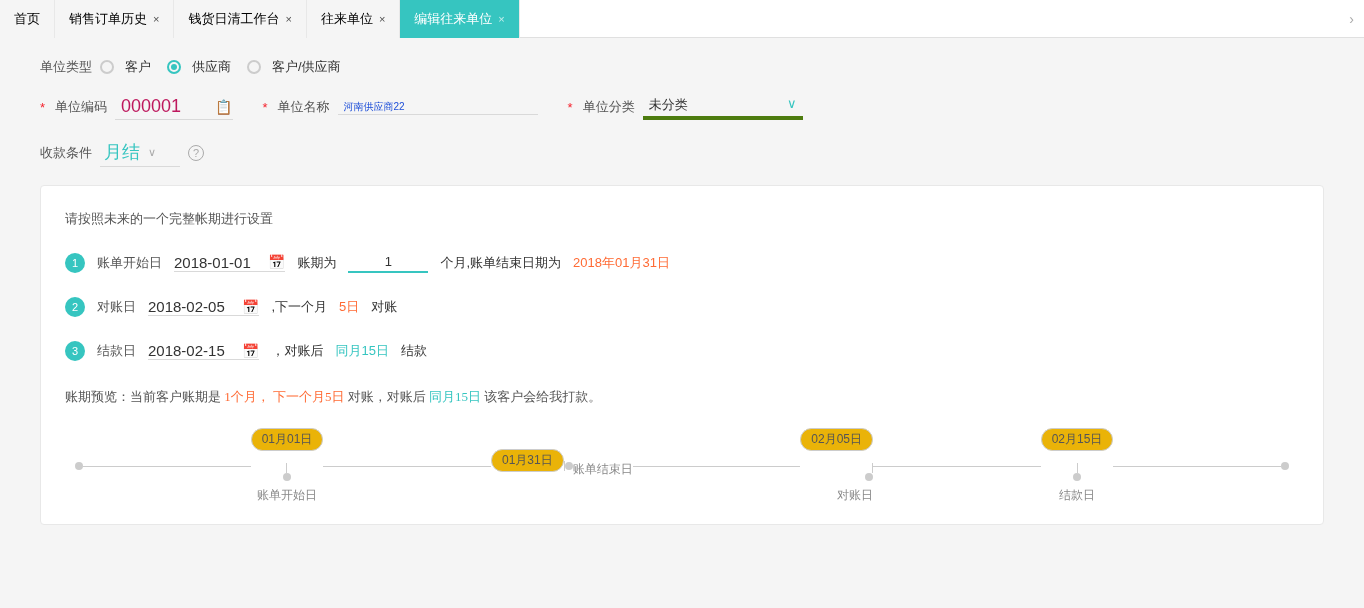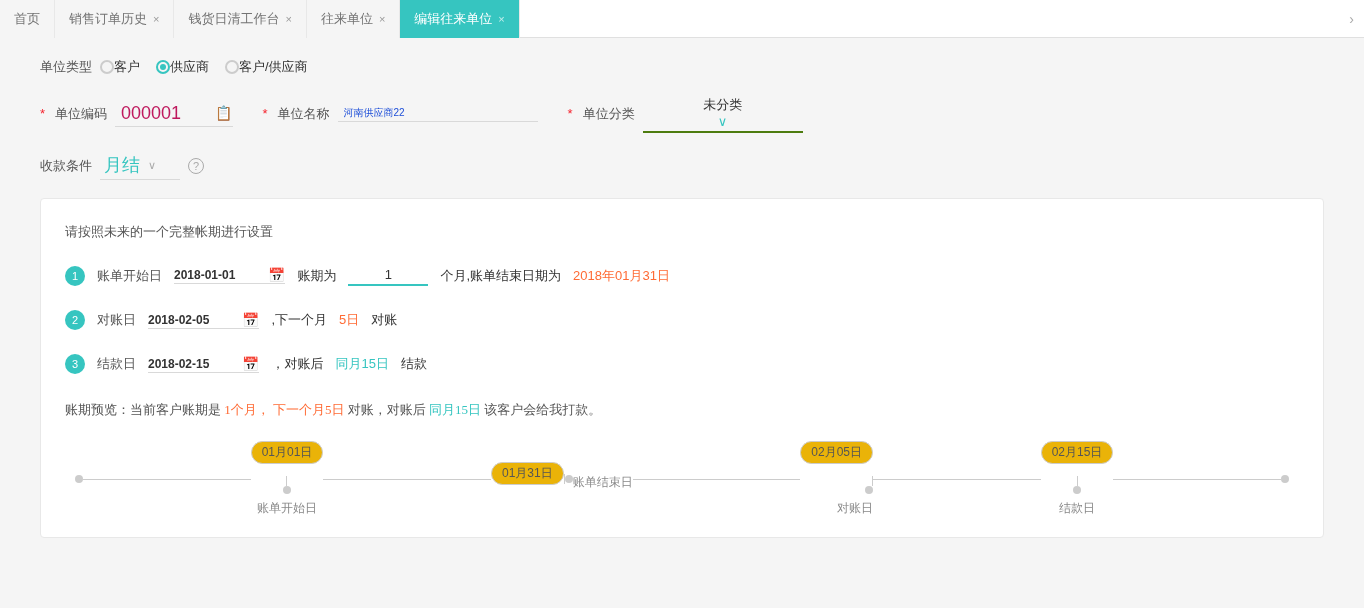--- a/index.html
+++ b/index.html
@@ -14,21 +14,21 @@
       height: 38px;
       padding-left: 0;
     }
     .tab-item {
       display: flex;
       align-items: center;
       padding: 0 14px;
       height: 38px;
       cursor: pointer;
       font-size: 13px;
-      color: #737373;
+      color: #000000;
       border-right: 1px solid #e8e8e8;
       white-space: nowrap;
       background: #f5f5f5;
     }
     .tab-item.active {
       background: #36c5c0;
       color: #fff;
     }
     .tab-item .close-icon {
       margin-left: 6px;
@@ -73,21 +73,21 @@
       margin-right: 2px;
     }
     .radio-group {
       display: flex;
       align-items: center;
       gap: 16px;
     }
     .radio-item {
       display: flex;
       align-items: center;
-      gap: 0;
+      gap: 11px;
       cursor: pointer;
     }
     .radio-circle {
       width: 14px;
       height: 14px;
       border-radius: 50%;
       border: 2px solid #ccc;
       display: flex;
       align-items: center;
       justify-content: center;
@@ -140,27 +140,25 @@
       color: #36c5c0;
       font-size: 18px;
       padding: 2px 4px;
     }
     .select-arrow {
       color: #aaa;
       font-size: 11px;
     }
     .dropdown-select {
       display: flex;
-      align-items: center;
-      border-bottom: 2px solid #4d7c0f;
+      border-bottom: 4px solid #4d7c0f;
       padding: 2px 6px;
       cursor: pointer;
       min-width: 120px;
       justify-content: space-between;
-      flex-direction: column;
     }
     .dropdown-select .dropdown-val {
       color: #333;
       font-size: 13px;
     }
     .dropdown-select .chevron {
       color: #36c5c0;
       font-size: 13px;
     }
     .help-icon {
@@ -216,25 +214,24 @@
     }
     .step-date-input {
       display: flex;
       align-items: center;
       border-bottom: 1px solid #d9d9d9;
       gap: 4px;
     }
     .step-date-input input {
       border: none;
       outline: none;
-      font-size: 12px;
+      font-size: 15px;
       color: #333;
       width: 90px;
       background: transparent;
-      font-weight: bold;
     }
     .step-date-input .cal-icon {
       color: #36c5c0;
       font-size: 14px;
       cursor: pointer;
     }
     .period-input {
       border: none;
       border-bottom: 2px solid #36c5c0;
       outline: none;

